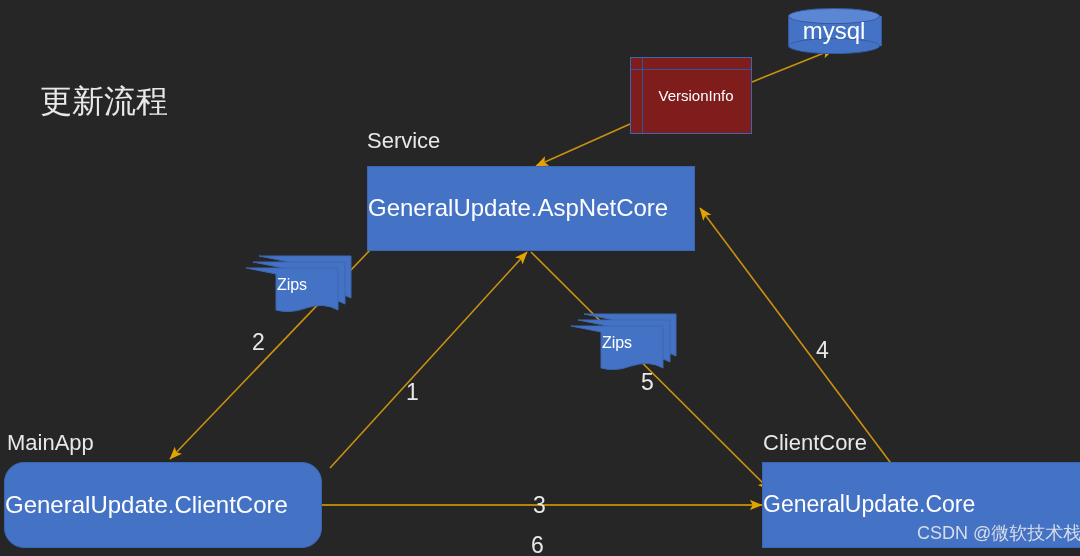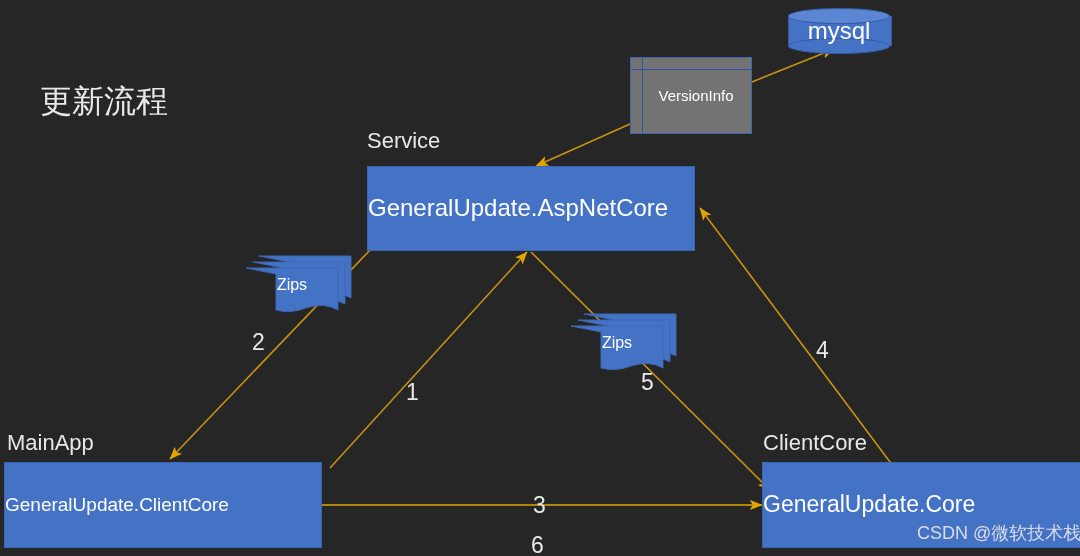--- a/index.html
+++ b/index.html
@@ -51,21 +51,21 @@
     background:#4472C4;border:1px solid #36599f;border-radius:50%;
     box-sizing:border-box;
   }
   .cyl-label{
     position:absolute;inset:0;display:flex;align-items:center;justify-content:center;
     color:#fff;font-size:24px;z-index:3;
   }
   
   .module{
     position:absolute;
-    background:#737373;
+    background:#7f1d1d;
     border:1px solid #3c66b4;
     box-sizing:border-box;
   }
   .module .mod-vbar{
     position:absolute;left:11px;top:0;bottom:0;width:1px;background:#2f55a0;
   }
   .module .mod-hbar{
     position:absolute;left:0;right:0;top:11px;height:1px;background:#2f55a0;
   }
   .module .mod-label{
@@ -108,21 +108,21 @@
 
     <line x1="531" y1="252" x2="770" y2="490" stroke="#C89211" stroke-width="1.6" marker-end="url(#ah)"></line>
 
     <line x1="896" y1="470" x2="700" y2="208" stroke="#C89211" stroke-width="1.6" marker-end="url(#ah)"></line>
 
     <line x1="322" y1="505" x2="762" y2="505" stroke="#E2A400" stroke-width="1.6" marker-start="url(#ah2)" marker-end="url(#ah)"></line>
   </svg>
 
   <div class="caption" style="left:40px;top:80px;font-size:32px;text-align:center;">更新流程</div>
 
-  <div class="cylinder" style="left:788px;top:8px;width:102px;height:46px;">
+  <div class="cylinder" style="left:788px;top:8px;width:92px;height:46px;">
     <div class="cyl-body"></div>
     <div class="cyl-bot"></div>
     <div class="cyl-top"></div>
     <div class="cyl-label">mysql</div>
   </div>
 
   <div class="module" style="left:630px;top:57px;width:122px;height:77px;">
     <div class="mod-vbar"></div>
     <div class="mod-hbar"></div>
     <div class="mod-label">VersionInfo</div>
@@ -147,21 +147,21 @@
     <svg width="112" height="68" viewBox="0 0 112 68">
       <path d="M16,4 H108 V46 Q94,38 76,44 Q60,50 46,46 V10 Z" fill="#4472C4" stroke="#3c66b4" stroke-width="1"></path>
       <path d="M10,10 H102 V52 Q88,44 70,50 Q54,56 40,52 V16 Z" fill="#4472C4" stroke="#3c66b4" stroke-width="1"></path>
       <path d="M3,16 H95 V58 Q81,50 63,56 Q47,62 33,58 V22 Z" fill="#4472C4" stroke="#3c66b4" stroke-width="1"></path>
     </svg>
     <div class="zlabel" style="top:24px;left:3px;right:17px;">Zips</div>
   </div>
 
   <div class="caption" style="left:7px;top:430px;font-size:22px;text-align:center;">MainApp</div>
 
-  <div class="node box" style="left:4px;top:462px;width:318px;height:86px;font-size:19px;">
+  <div class="node box" style="left:4px;top:462px;width:318px;height:86px;font-size:24px;border-radius:20px;">
     <span>GeneralUpdate.ClientCore</span>
   </div>
 
   <div class="caption" style="left:763px;top:430px;font-size:22px;">ClientCore</div>
 
   <div class="node box" style="left:762px;top:462px;width:364px;height:86px;font-size:23px;">
     <span>GeneralUpdate.Core</span>
   </div>
 
   <div class="num" style="left:406px;top:379px;">1</div>

